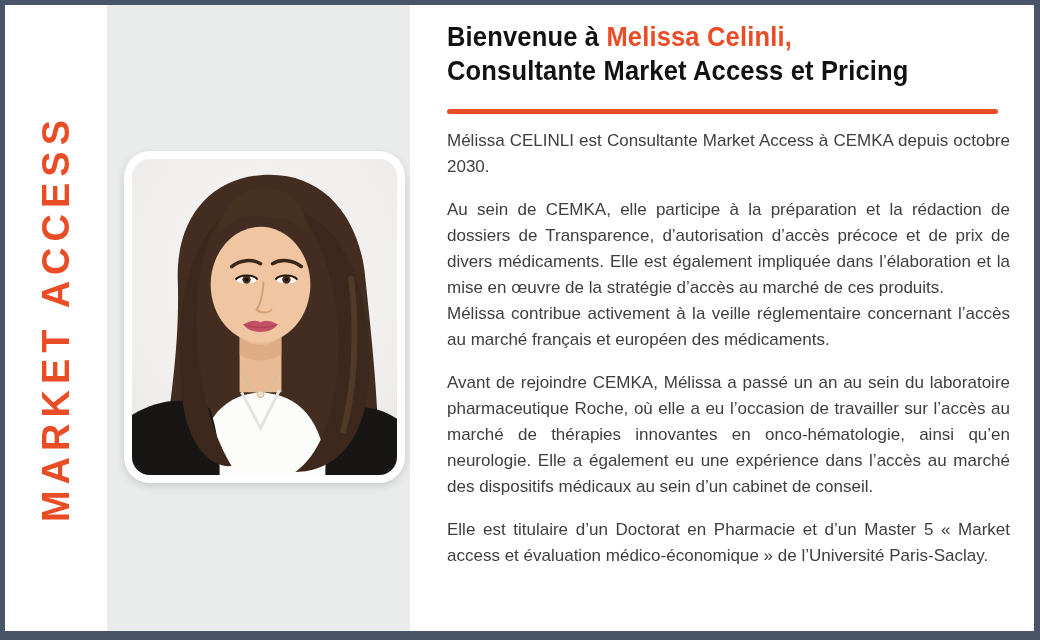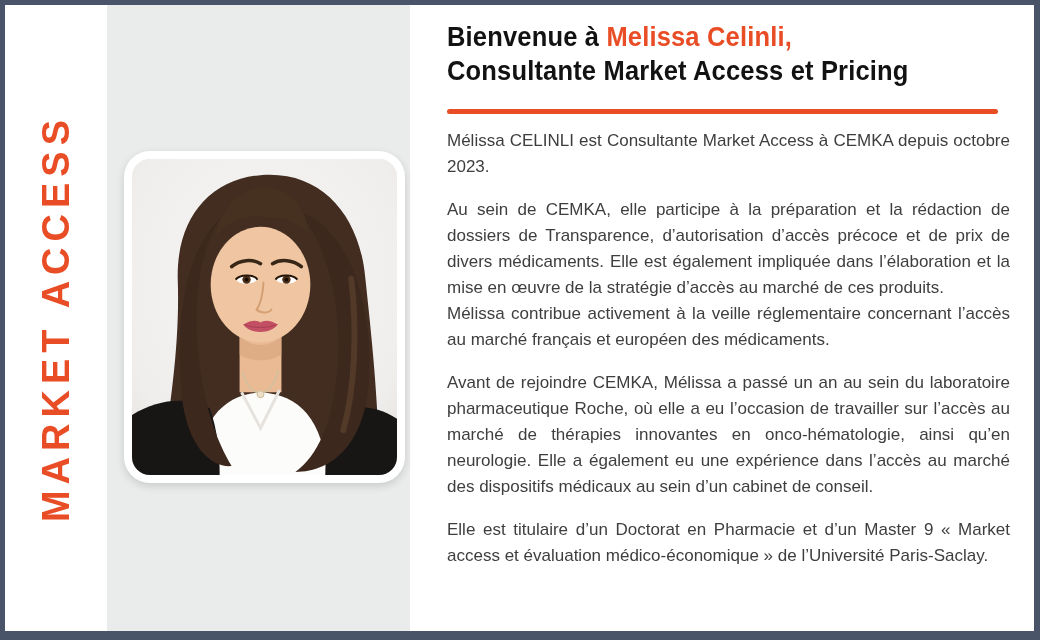--- a/index.html
+++ b/index.html
@@ -137,21 +137,21 @@
     <div class="vertical-label">MARKET ACCESS</div>
   </div>
 
   <div class="content">
     <h1 class="title">
       <span class="t-line"><span>Bienvenue à </span><span class="accent">Melissa Celinli,</span></span>
       <span class="t-line">Consultante Market Access et Pricing</span>
     </h1>
     <div class="rule"></div>
     <div class="paragraphs">
-        <p class="para">Mélissa CELINLI est Consultante Market Access à CEMKA depuis octobre 2023.</p>
+        <p class="para">Mélissa CELINLI est Consultante Market Access à CEMKA depuis octobre 2030.</p>
         <p class="para">Au sein de CEMKA, elle participe à la préparation et la rédaction de dossiers de Transparence, d’autorisation d’accès précoce et de prix de divers médicaments. Elle est également impliquée dans l’élaboration et la mise en œuvre de la stratégie d’accès au marché de ces produits.<br>Mélissa contribue activement à la veille réglementaire concernant l’accès au marché français et européen des médicaments.</p>
         <p class="para">Avant de rejoindre CEMKA, Mélissa a passé un an au sein du laboratoire pharmaceutique Roche, où elle a eu l’occasion de travailler sur l’accès au marché de thérapies innovantes en onco-hématologie, ainsi qu’en neurologie. Elle a également eu une expérience dans l’accès au marché des dispositifs médicaux au sein d’un cabinet de conseil.</p>
-        <p class="para">Elle est titulaire d’un Doctorat en Pharmacie et d’un Master 9 « Market access et évaluation médico-économique » de l’Université Paris-Saclay.</p>
+        <p class="para">Elle est titulaire d’un Doctorat en Pharmacie et d’un Master 5 « Market access et évaluation médico-économique » de l’Université Paris-Saclay.</p>
       </div>
   </div>
 
   <div class="border-frame"></div>
 </div>
 
 </body></html>

